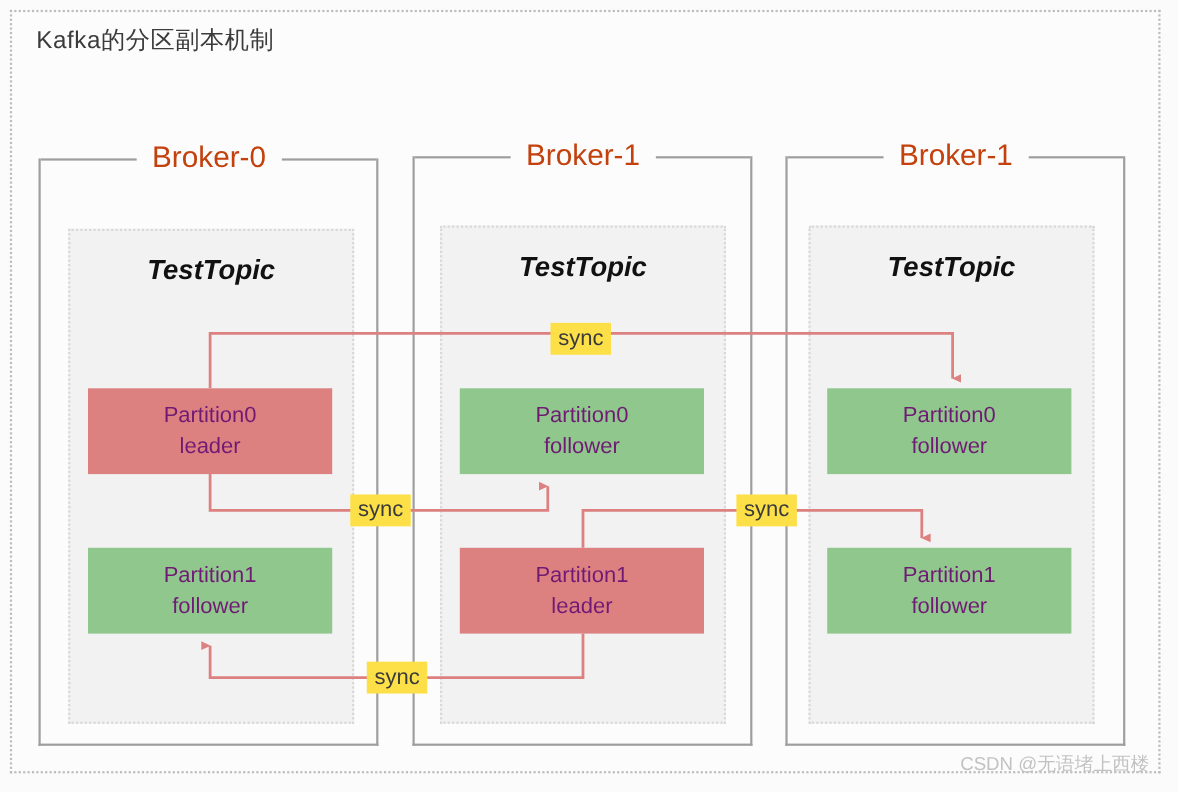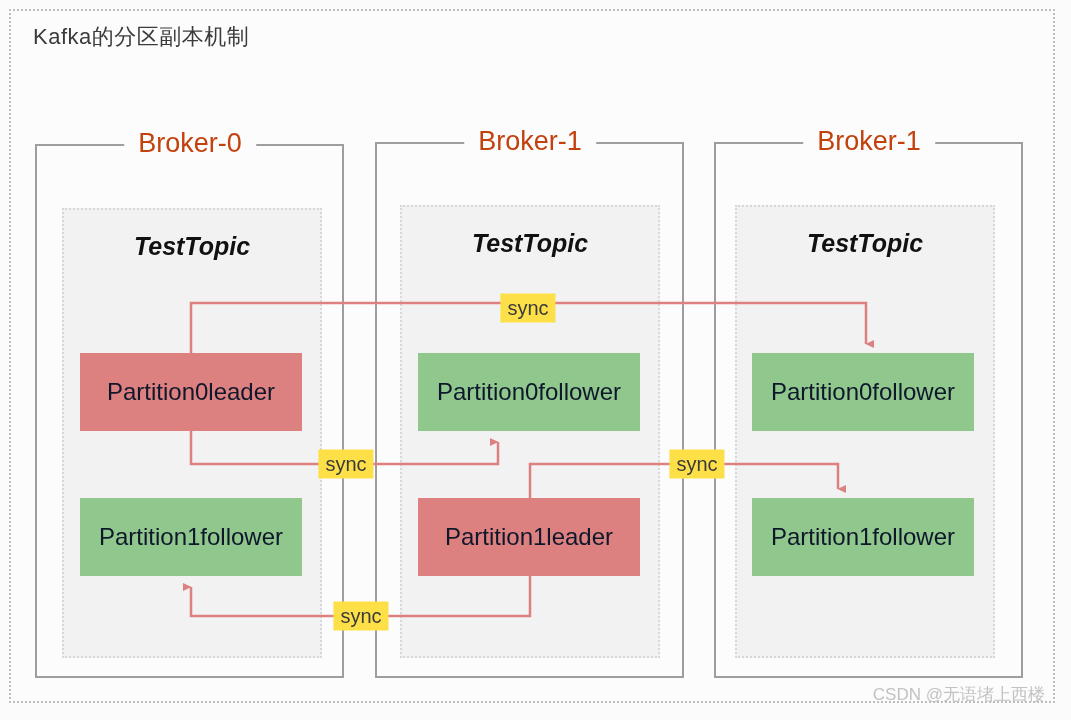--- a/index.html
+++ b/index.html
@@ -89,25 +89,25 @@
     color: #111111;
     white-space: nowrap;
     font-style: italic;
   }
 
   
   .partition {
     position: absolute;
     box-sizing: border-box;
     display: flex;
-    flex-direction: row;
+    flex-direction: column;
     align-items: center;
     justify-content: center;
-    font-size: 24px;
-    color: #0f172a;
+    font-size: 20px;
+    color: #701a75;
     line-height: 1.42;
     z-index: 8;
   }
   .partition.leader { background: #dd8080; }
   .partition.follower { background: #8fc78d; }
   .partition .p-line { white-space: nowrap; }
 
   
   #connectors {
     position: absolute;

